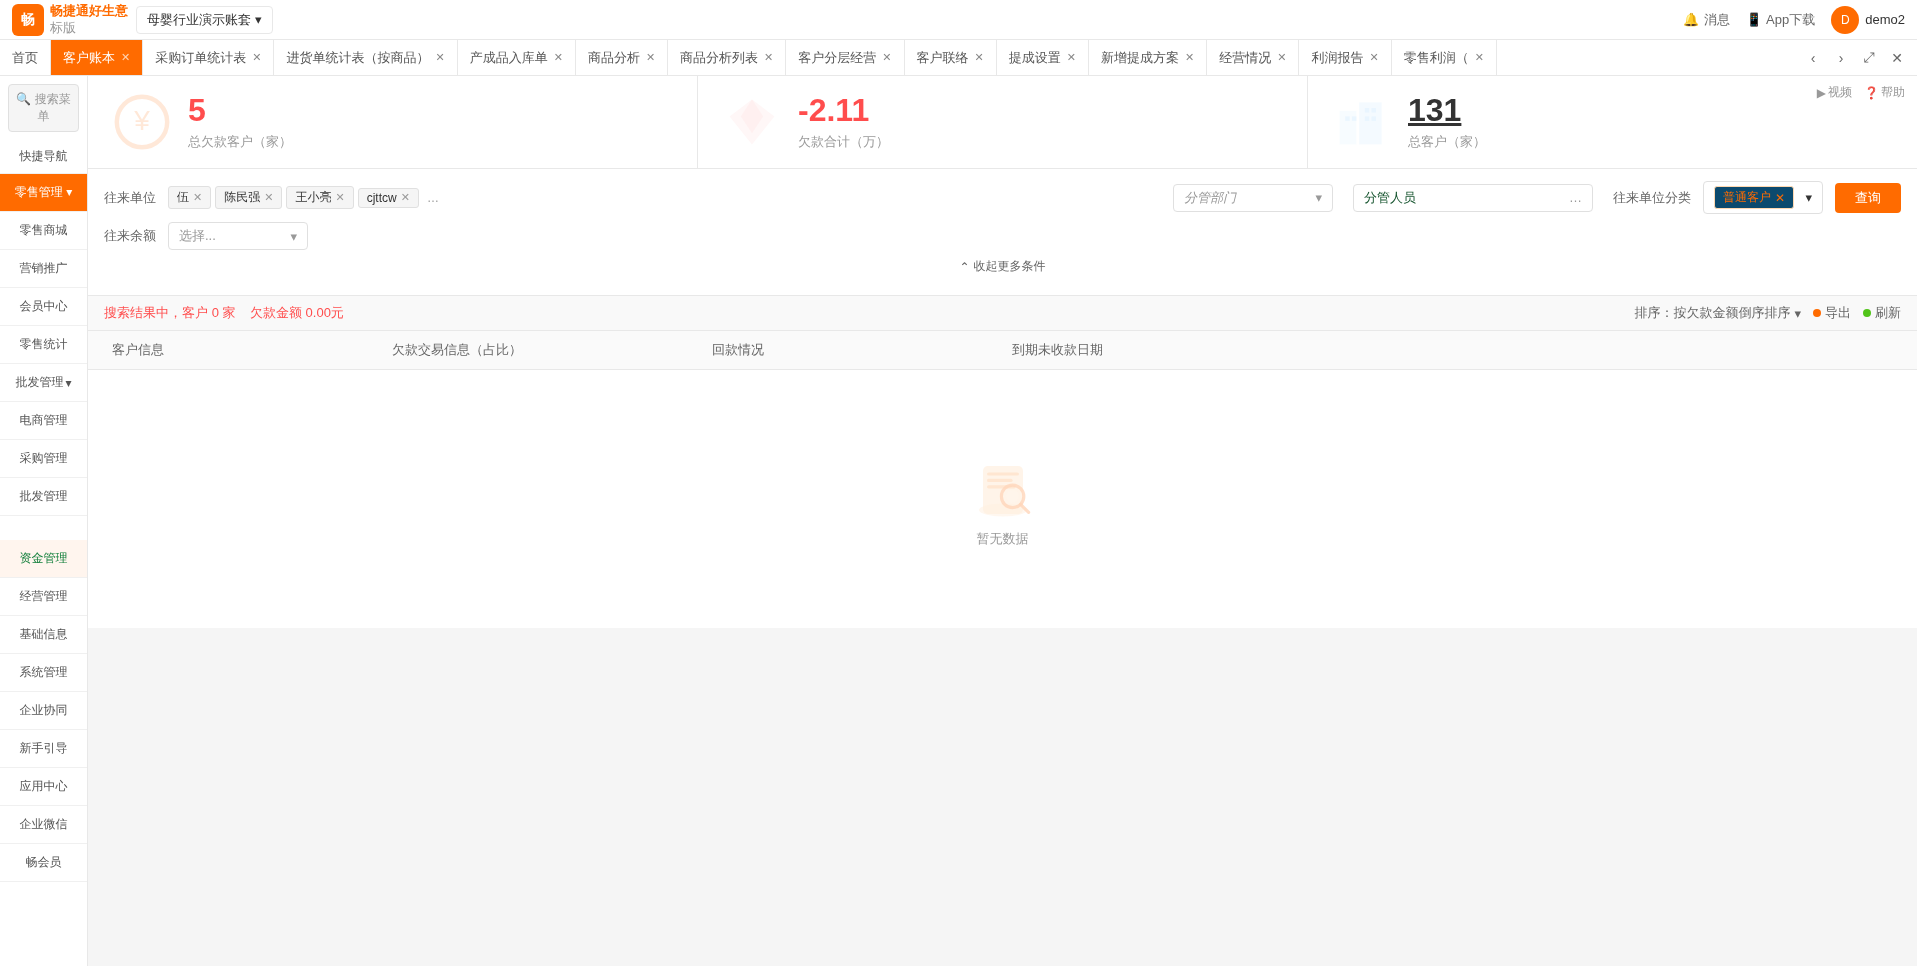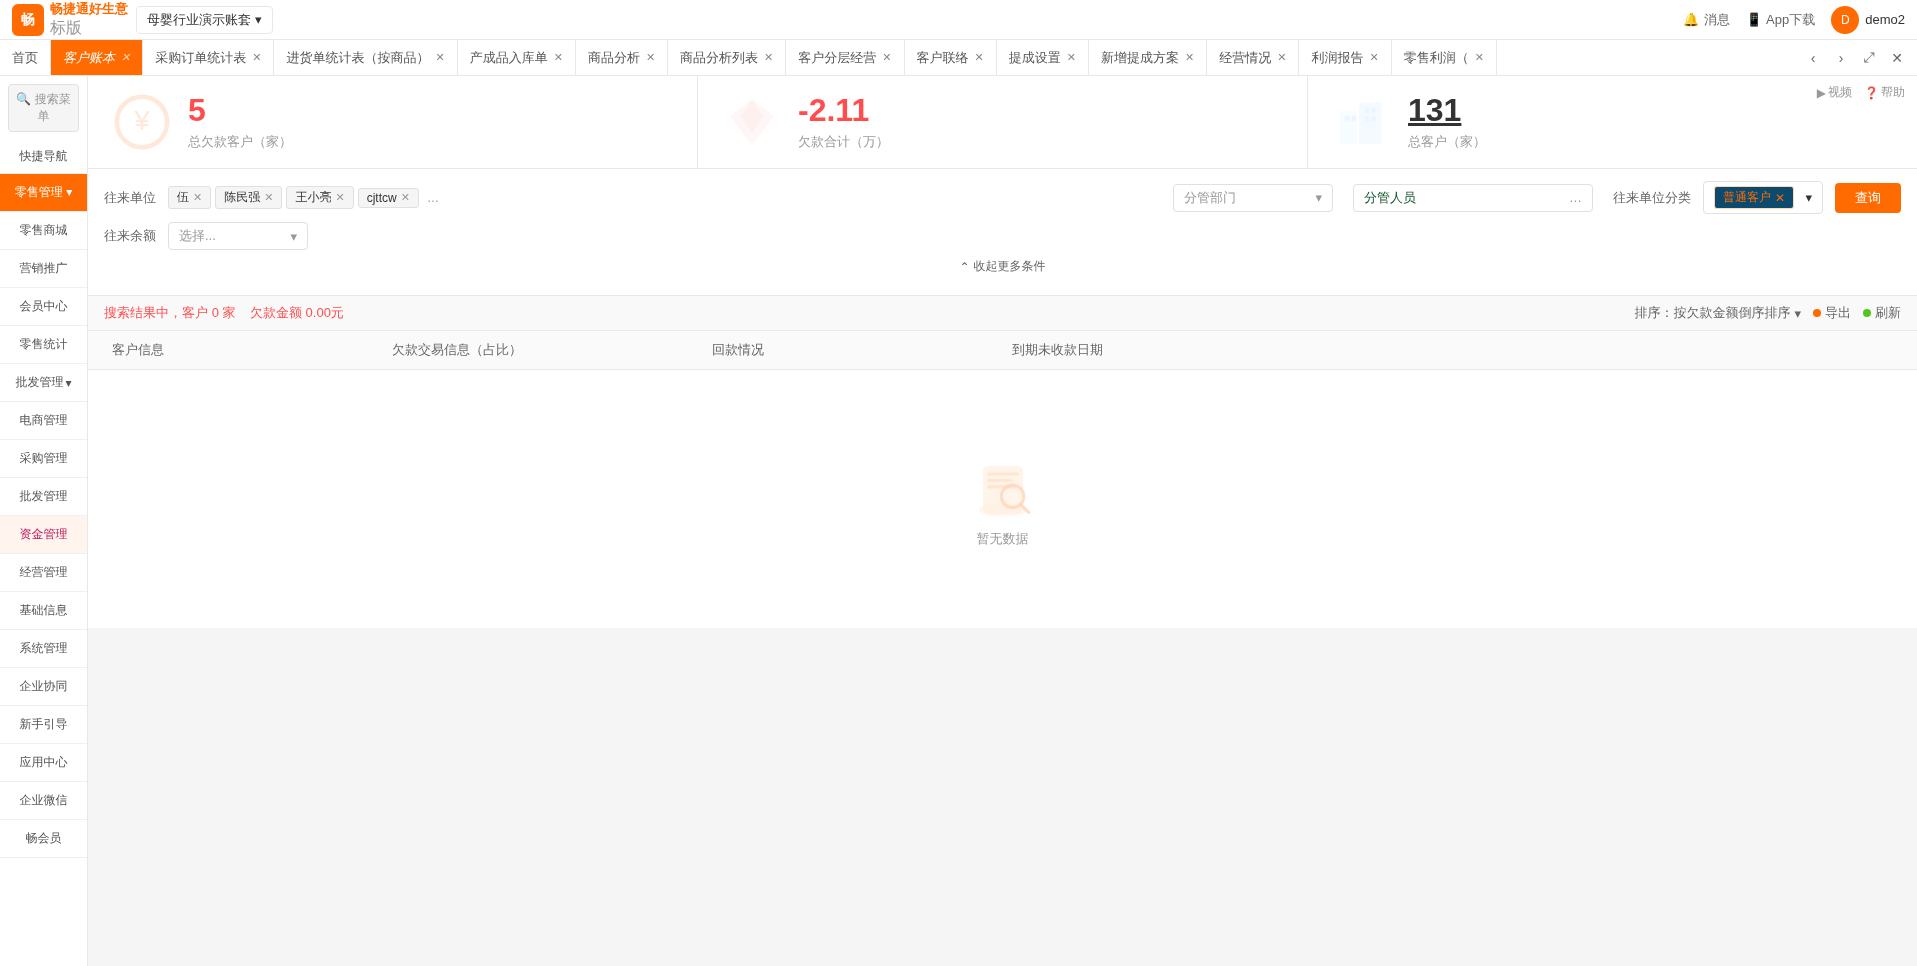--- a/index.html
+++ b/index.html
@@ -5,48 +5,48 @@
     * { margin: 0; padding: 0; box-sizing: border-box; }
     body { font-family: 'Microsoft YaHei', Arial, sans-serif; font-size: 13px; background: #f5f5f5; display: flex; flex-direction: column; height: 966px; overflow: hidden; }
 
     
     .top-bar { background: #fff; height: 40px; display: flex; align-items: center; padding: 0 12px; border-bottom: 1px solid #e8e8e8; justify-content: space-between; flex-shrink: 0; }
     .top-bar-left { display: flex; align-items: center; gap: 8px; }
     .logo-area { display: flex; align-items: center; gap: 6px; }
     .logo-icon { width: 32px; height: 32px; background: #ff6b00; border-radius: 6px; display: flex; align-items: center; justify-content: center; color: white; font-size: 14px; font-weight: bold; }
     .logo-text { font-size: 12px; color: #666; line-height: 1.3; }
     .logo-text .main { color: #ff6b00; font-weight: bold; font-size: 13px; }
-    .version-badge { font-size: 16px; color: #999; }
+    .version-badge { font-size: 13px; color: #999; }
     .dropdown-selector { display: flex; align-items: center; gap: 4px; padding: 4px 10px; border: 1px solid #e8e8e8; border-radius: 4px; cursor: pointer; color: #333; font-size: 13px; }
     .top-bar-right { display: flex; align-items: center; gap: 16px; color: #666; font-size: 13px; }
     .top-bar-right .msg-icon { display: flex; align-items: center; gap: 4px; cursor: pointer; }
     .top-bar-right .app-icon { display: flex; align-items: center; gap: 4px; cursor: pointer; }
     .avatar { width: 28px; height: 28px; border-radius: 50%; background: #ff6b00; display: flex; align-items: center; justify-content: center; color: white; font-size: 12px; }
     .username { color: #333; cursor: pointer; }
 
     
     .tab-bar { background: #fff; height: 36px; display: flex; align-items: center; border-bottom: 1px solid #e8e8e8; flex-shrink: 0; overflow: hidden; }
     .tab-item { display: flex; align-items: center; padding: 0 12px; height: 36px; border-right: 1px solid #e8e8e8; font-size: 13px; color: #555; cursor: pointer; white-space: nowrap; position: relative; flex-shrink: 0; }
-    .tab-item.active { background: #ff6b00; color: white; font-style: italic; }
+    .tab-item.active { background: #ff6b00; color: white; }
     .tab-item.home { background: #fff; color: #555; }
     .tab-item .close-btn { margin-left: 6px; font-size: 11px; opacity: 0.7; }
     .tab-bar-actions { margin-left: auto; display: flex; align-items: center; padding: 0 8px; gap: 4px; }
     .tab-action-btn { width: 24px; height: 24px; display: flex; align-items: center; justify-content: center; cursor: pointer; color: #666; font-size: 14px; }
 
     
     .main-layout { display: flex; flex: 1; overflow: hidden; }
 
     
     .sidebar { width: 88px; background: #fff; border-right: 1px solid #e8e8e8; display: flex; flex-direction: column; overflow-y: auto; flex-shrink: 0; }
     .sidebar-search { padding: 8px; }
     .sidebar-search-btn { width: 100%; padding: 6px 4px; background: #f5f5f5; border: 1px solid #e0e0e0; border-radius: 4px; font-size: 12px; color: #999; text-align: center; cursor: pointer; }
     .sidebar-nav-btn { padding: 8px 4px; text-align: center; font-size: 12px; color: #555; cursor: pointer; border-bottom: 1px solid #f0f0f0; }
     .sidebar-item { padding: 10px 4px; text-align: center; font-size: 12px; color: #555; cursor: pointer; border-bottom: 1px solid #f0f0f0; }
     .sidebar-item.active { background: #ff6b00; color: white; }
-    .sidebar-item.active-sub { background: #fff5ee; color: #be185d; }
+    .sidebar-item.active-sub { background: #fff5ee; color: #15803d; margin-top: 24px; }
     .sidebar-item.has-arrow { display: flex; align-items: center; justify-content: center; gap: 2px; }
 
     
     .content { flex: 1; overflow-y: auto; background: #f5f5f5; }
 
     
     .stats-row { display: flex; background: #fff; border-bottom: 1px solid #e8e8e8; }
     .stat-card { flex: 1; padding: 16px 24px; display: flex; align-items: center; gap: 16px; border-right: 1px solid #e8e8e8; position: relative; }
     .stat-card:last-child { border-right: none; }
     .stat-icon { width: 60px; height: 60px; opacity: 0.15; display: flex; align-items: center; justify-content: center; }
@@ -341,21 +341,21 @@
             <span class="x">✕</span>
           </div>
           <div class="filter-tag">
             <span>cjttcw</span>
             <span class="x">✕</span>
           </div>
           <div class="more-btn">…</div>
         </div>
 
         <div class="filter-select">
-          <span style="color:#999;">分管部门</span>
+          <span style="color:#999;font-style:italic;">分管部门</span>
           <span style="flex:1"></span>
           <span>▾</span>
         </div>
 
         <div class="filter-select filter-select-wide" style="margin-left:8px;">
           <span style="color:#14532d;">分管人员</span>
           <span style="flex:1"></span>
           <span>…</span>
         </div>
 

